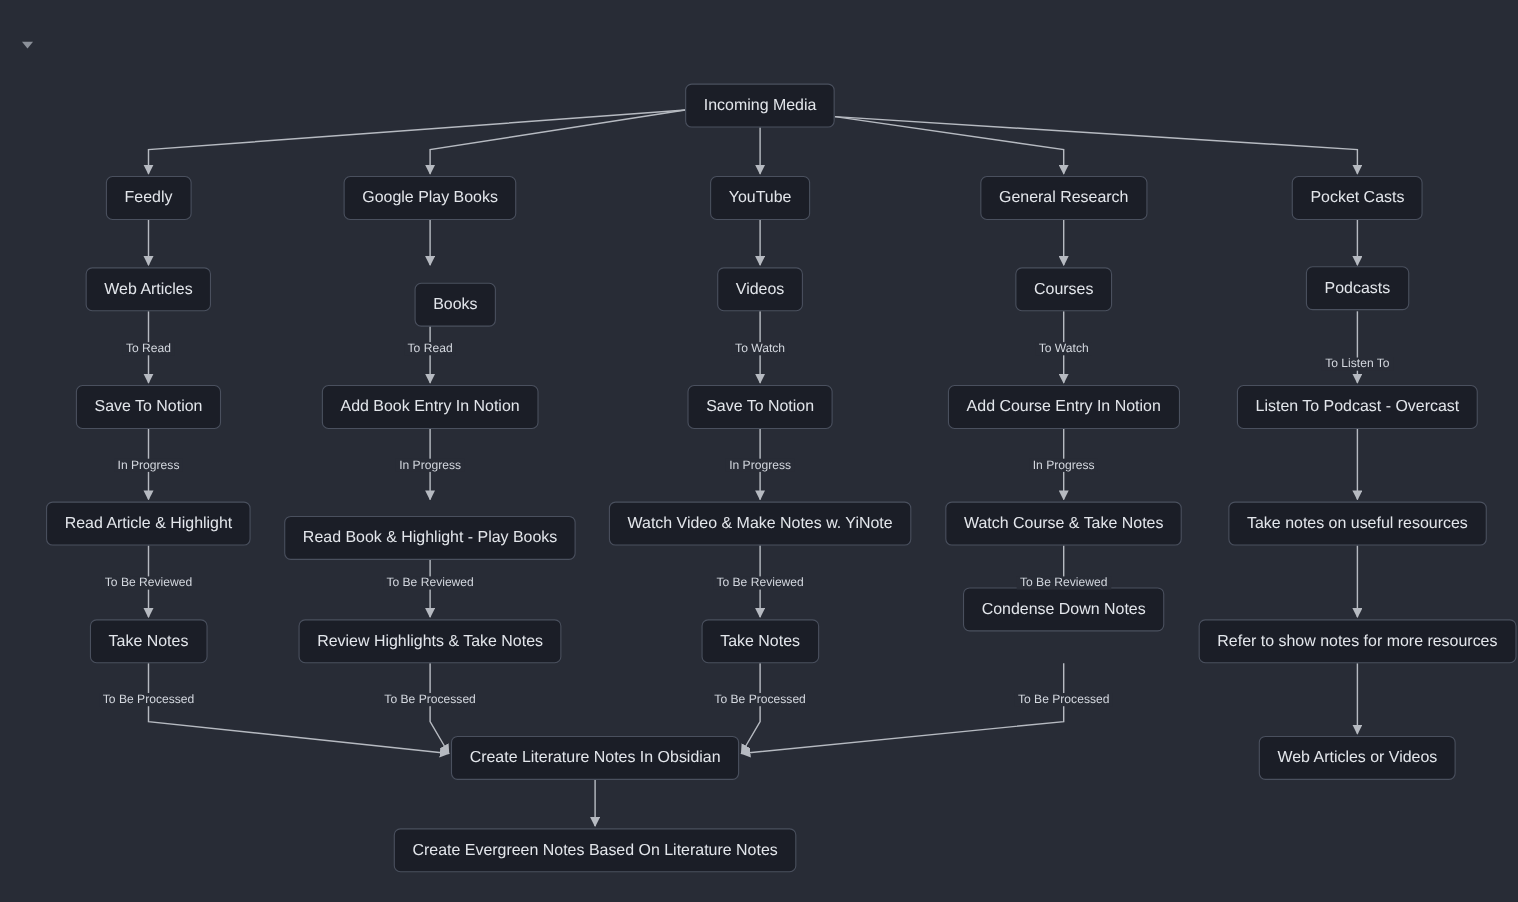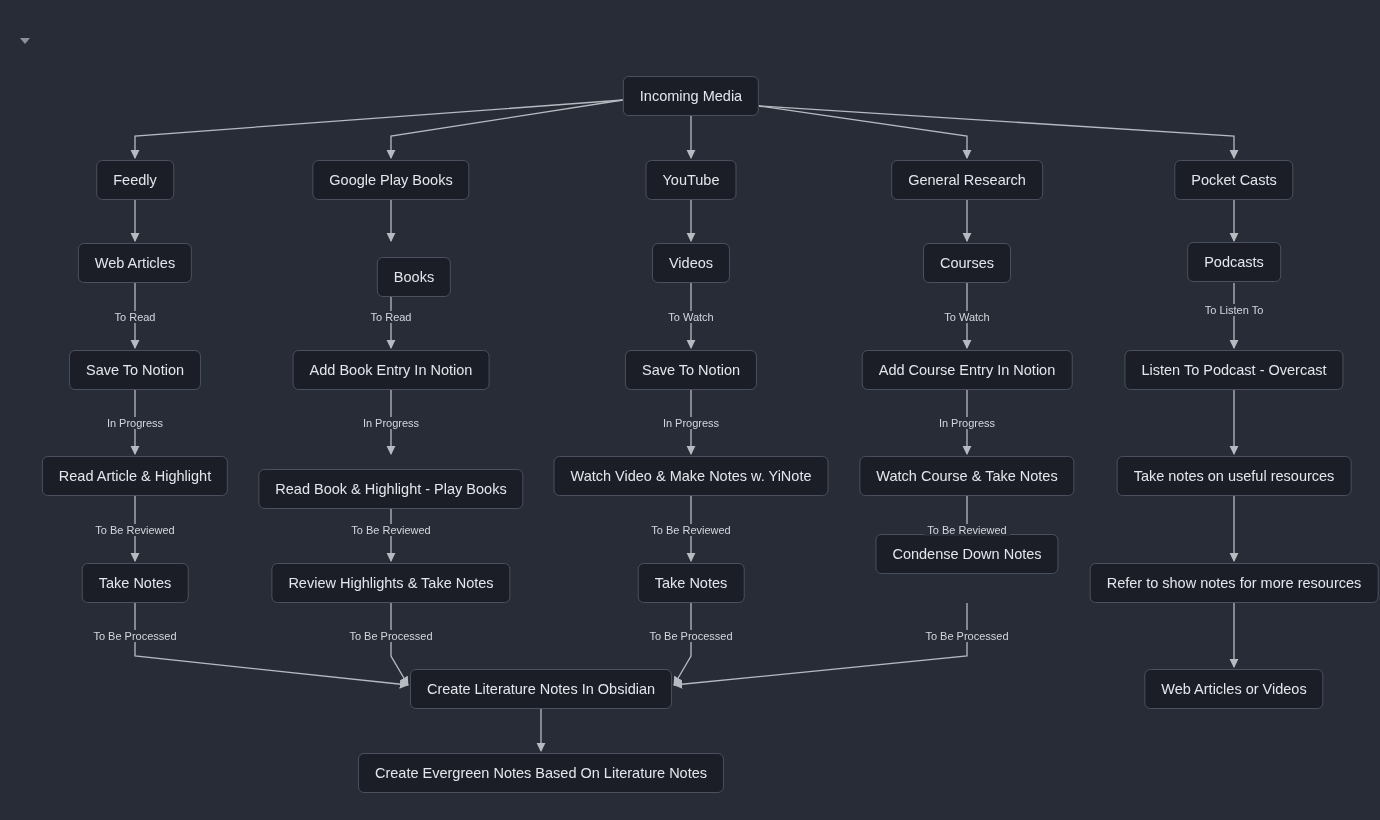--- a/index.html
+++ b/index.html
@@ -223,21 +223,21 @@
       </div>
       <div class="node" style="left: 541px; top: 753px;">
         <span>Create Evergreen Notes Based On Literature Notes</span>
       </div>
     </div>
   <div id="labels">
       <div class="edge-label" style="left: 135px; top: 317px;">To Read</div>
       <div class="edge-label" style="left: 391px; top: 317px;">To Read</div>
       <div class="edge-label" style="left: 691px; top: 317px;">To Watch</div>
       <div class="edge-label" style="left: 967px; top: 317px;">To Watch</div>
-      <div class="edge-label" style="left: 1234px; top: 310px; text-align: center;">To Listen To</div>
+      <div class="edge-label" style="left: 1234px; top: 331px; text-align: center;">To Listen To</div>
       <div class="edge-label" style="left: 135px; top: 423px;">In Progress</div>
       <div class="edge-label" style="left: 391px; top: 423px;">In Progress</div>
       <div class="edge-label" style="left: 691px; top: 423px;">In Progress</div>
       <div class="edge-label" style="left: 967px; top: 423px;">In Progress</div>
       <div class="edge-label" style="left: 135px; top: 530px;">To Be Reviewed</div>
       <div class="edge-label" style="left: 391px; top: 530px;">To Be Reviewed</div>
       <div class="edge-label" style="left: 691px; top: 530px;">To Be Reviewed</div>
       <div class="edge-label" style="left: 967px; top: 530px;">To Be Reviewed</div>
       <div class="edge-label" style="left: 135px; top: 636px;">To Be Processed</div>
       <div class="edge-label" style="left: 391px; top: 636px;">To Be Processed</div>

